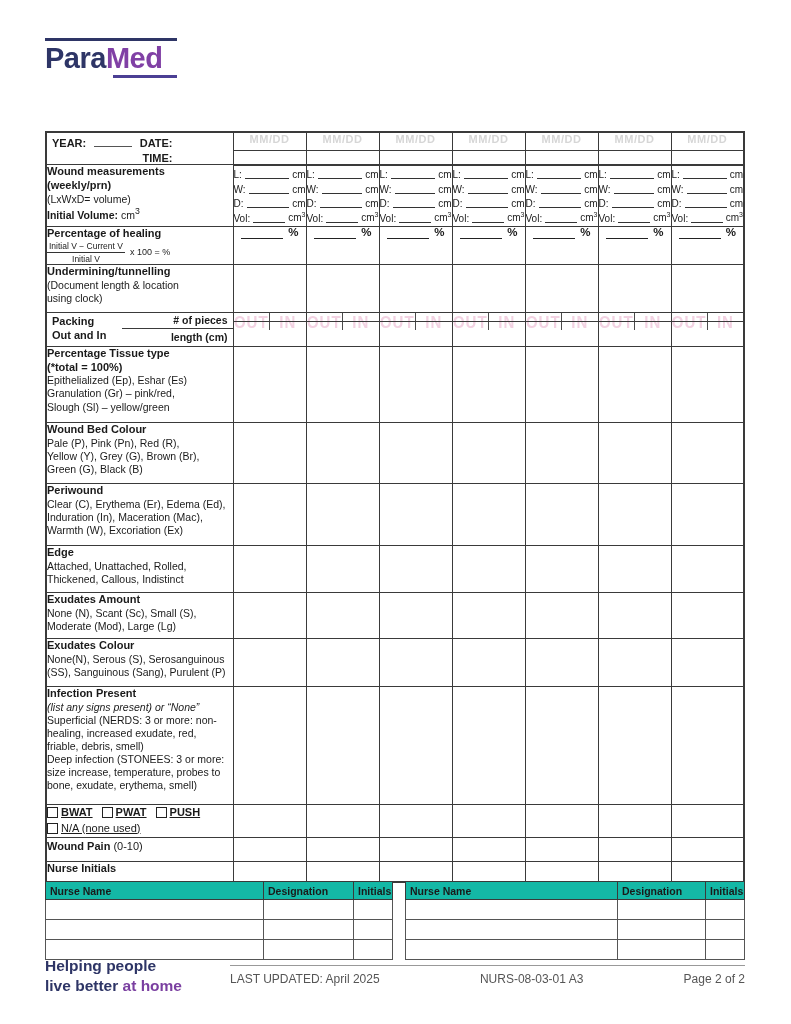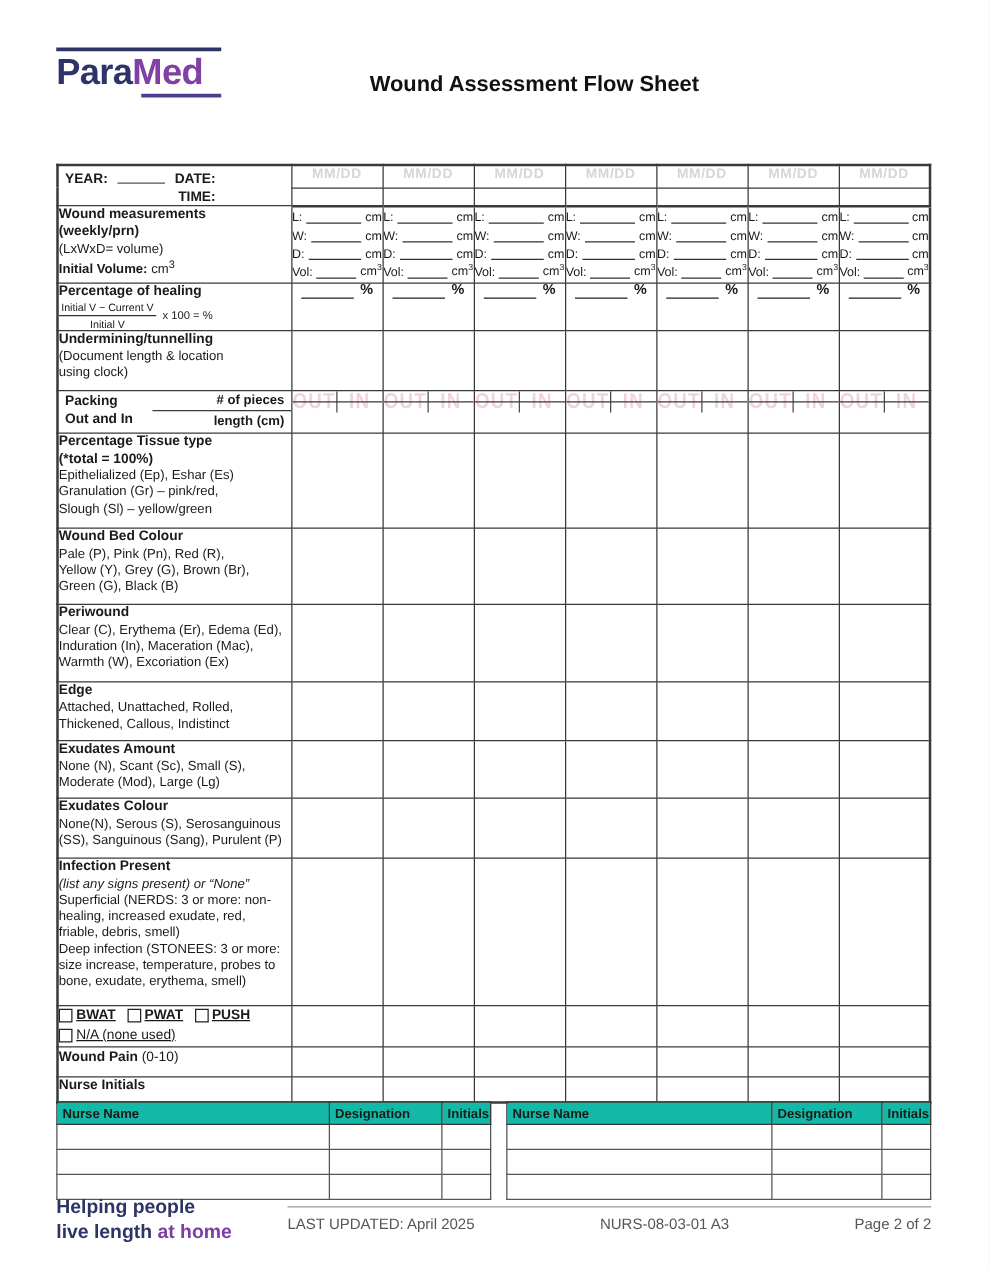--- a/index.html
+++ b/index.html
@@ -109,21 +109,20 @@
 
 <div class="page">
 
   <div class="logo">
     <div class="topline"></div>
     <div class="wordmark">
       <span class="p1">Para</span><span class="p2">Med</span>
     </div>
     <div class="botline"></div>
   </div>
-  <div class="page-title">Wound Assessment Flow Sheet</div>
 
 
   <table class="grid">
     <colgroup>
         <col style="width:187px">
         <col span="7">
       </colgroup>
 
     <tbody>
         <tr style="height:18px">
@@ -705,21 +704,21 @@
     <tr>
           <td></td>
           <td></td>
           <td></td>
         </tr>
   </tbody>
     </table>
 
   <div class="tagline">
     <div>Helping people</div>
-    <div><span>live length</span> <span class="purple">at home</span></div>
+    <div><span>live better</span> <span class="purple">at home</span></div>
   </div>
   <div class="footer-line"></div>
   <div class="footer-texts">
     <span>LAST UPDATED: April 2025</span>
     <span>NURS-08-03-01 A3</span>
     <span>Page 2 of 2</span>
   </div>
 
 </div>
 

